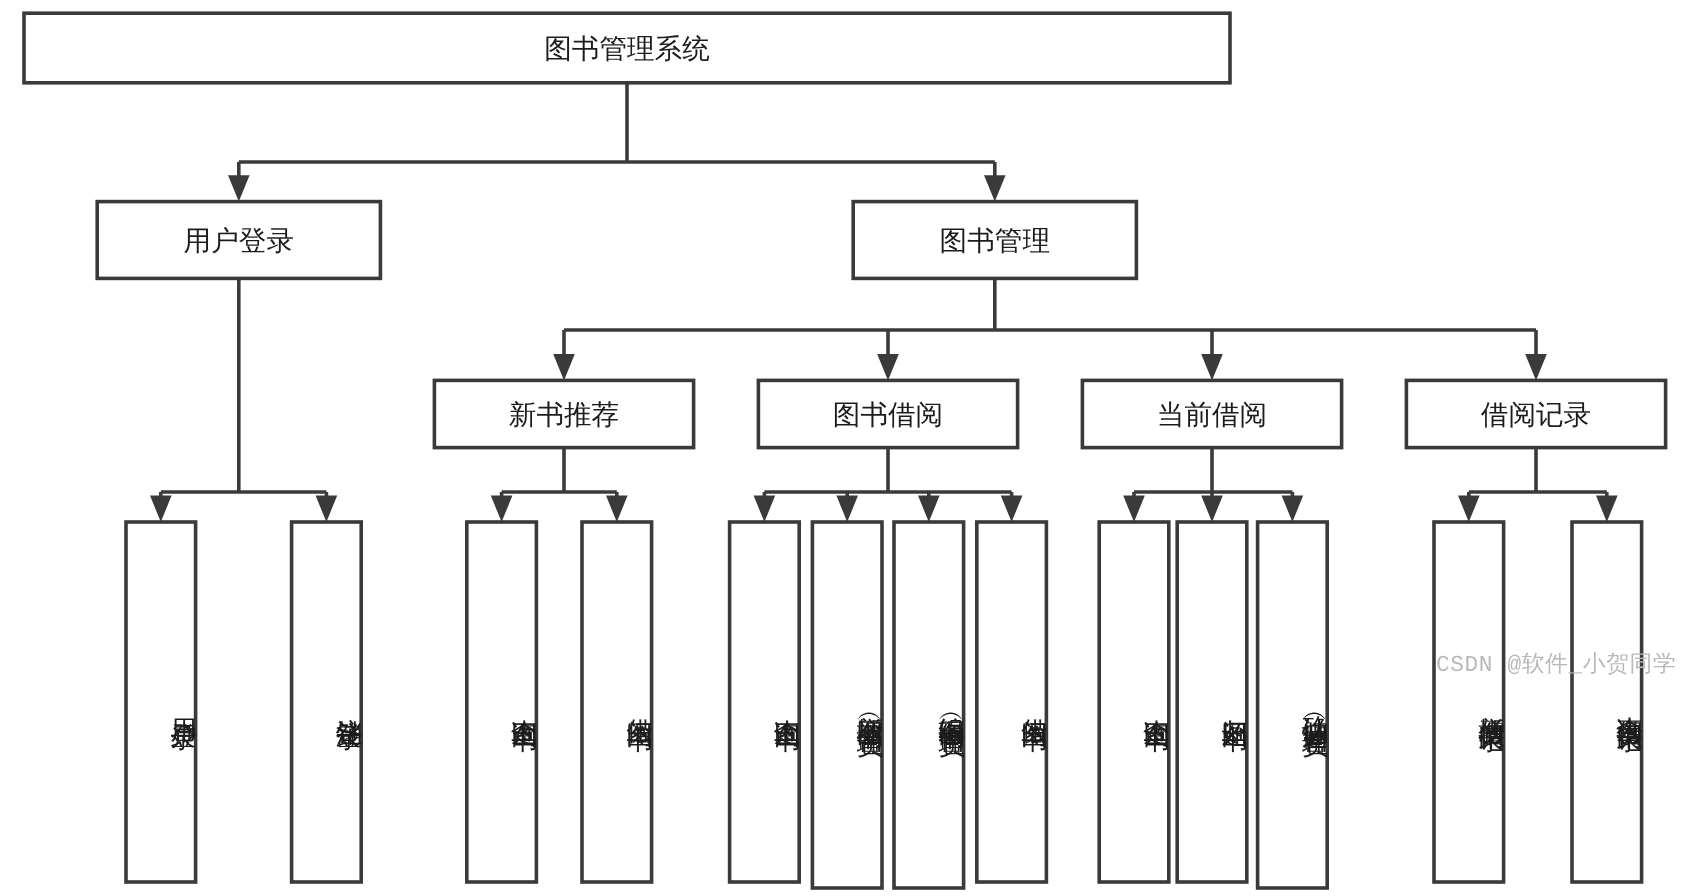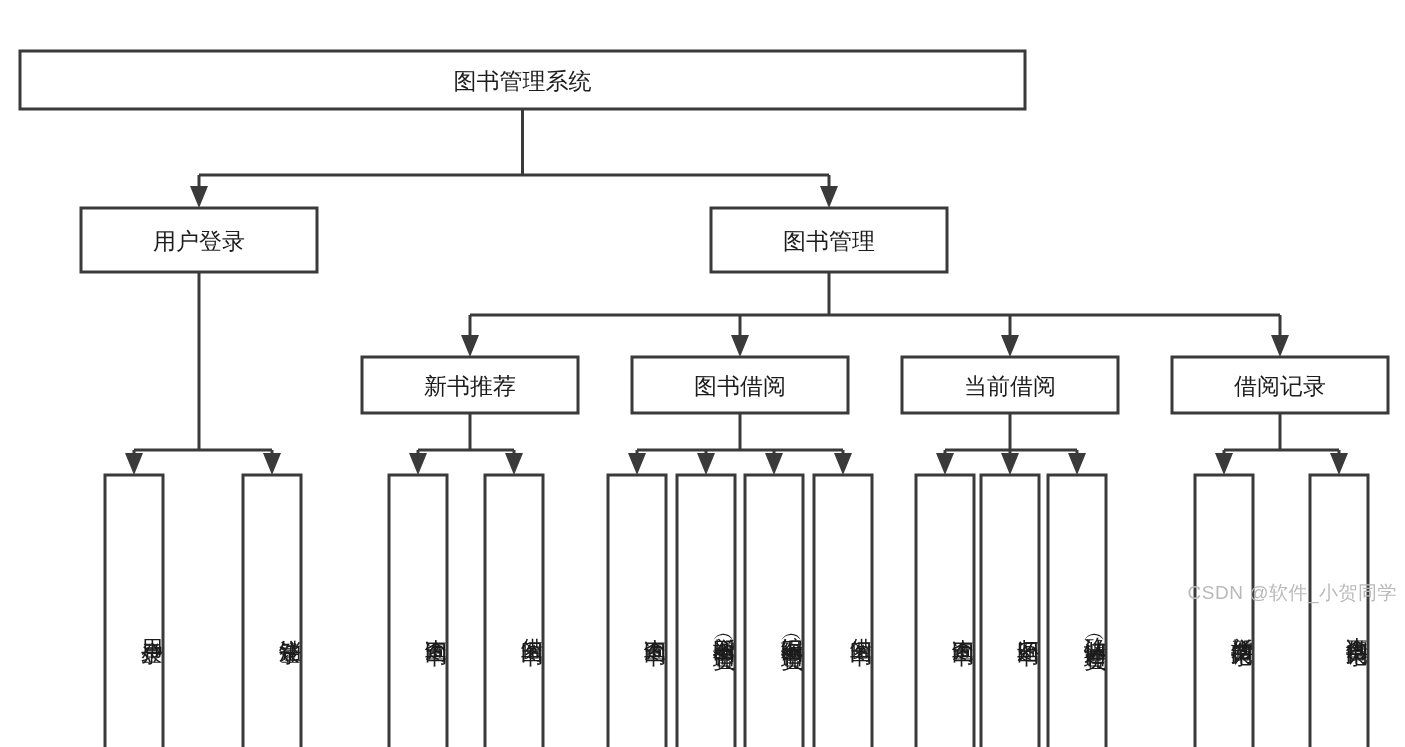--- a/index.html
+++ b/index.html
@@ -12,21 +12,20 @@
     width: 1405px;
     height: 747px;
     font-family: "DejaVu Sans", "Liberation Sans", sans-serif;
     overflow: hidden;
     position: relative;
   }
   #diagram-root {
     position: relative;
     width: 1405px;
     height: 572px;
-    margin-top: 40px;
   }
   svg#diagram-svg {
     position: absolute;
     left: 0;
     top: 0;
     width: 1405px;
     height: 747px;
     display: block;
   }
   .node-box {
@@ -62,21 +61,21 @@
     color: #1c1c1c;
     letter-spacing: 2px;
     text-align: center;
     pointer-events: none;
     white-space: nowrap;
   }
   .watermark {
     position: absolute;
     right: 8px;
     bottom: 6px;
-    font-family: Liberation Sans, sans-serif;
+    font-family: Liberation Mono, monospace;
     font-size: 19px;
     color: #b9b9b9;
     letter-spacing: 0.5px;
     white-space: nowrap;
   }
 </style>
 </head>
 <body>
 
 <div id="diagram-root">

